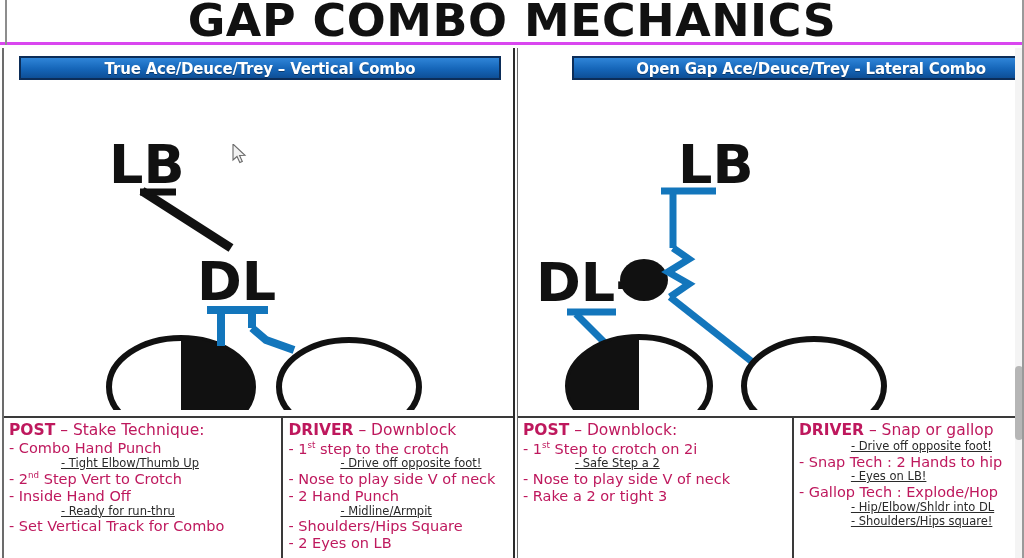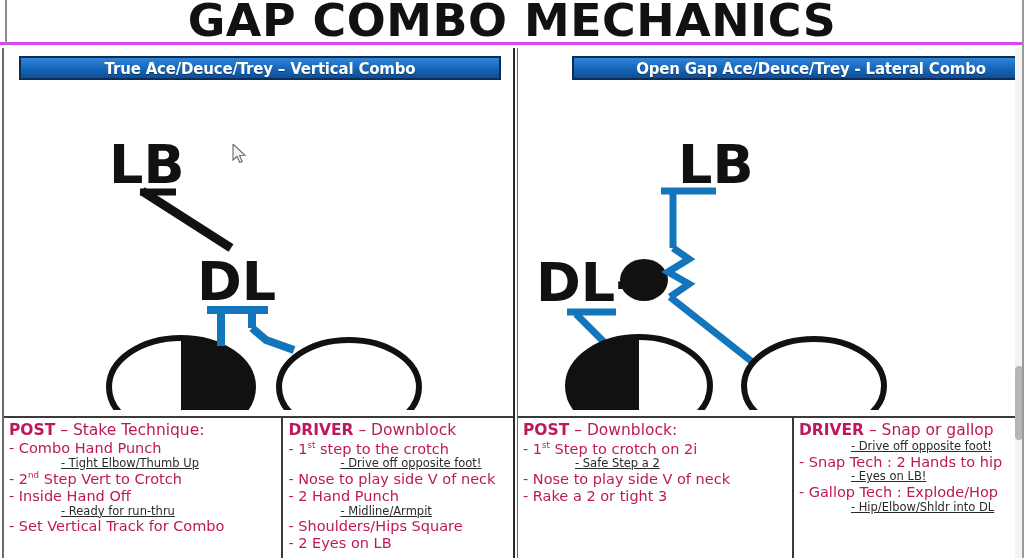--- a/index.html
+++ b/index.html
@@ -235,20 +235,21 @@
           <div class="nl main">- Nose to play side V of neck</div>
           <div class="nl main">- Rake a 2 or tight 3</div>
         </div>
       <div class="note-col">
           <div class="nl head"><b>DRIVER</b> – Snap or gallop</div>
           <div class="nl sub">- Drive off opposite foot!</div>
           <div class="nl main">- Snap Tech : 2 Hands to hip</div>
           <div class="nl sub">- Eyes on LB!</div>
           <div class="nl main">- Gallop Tech : Explode/Hop</div>
           <div class="nl sub">- Hip/Elbow/Shldr into DL</div>
+          <div class="nl sub">- Shoulders/Hips square!</div>
         </div>
     </div>
   </div>
 
   <div class="scroll-track">
     <div class="scroll-thumb"></div>
   </div>
   <div class="edge-right"></div>
 
   <div class="cursor">

